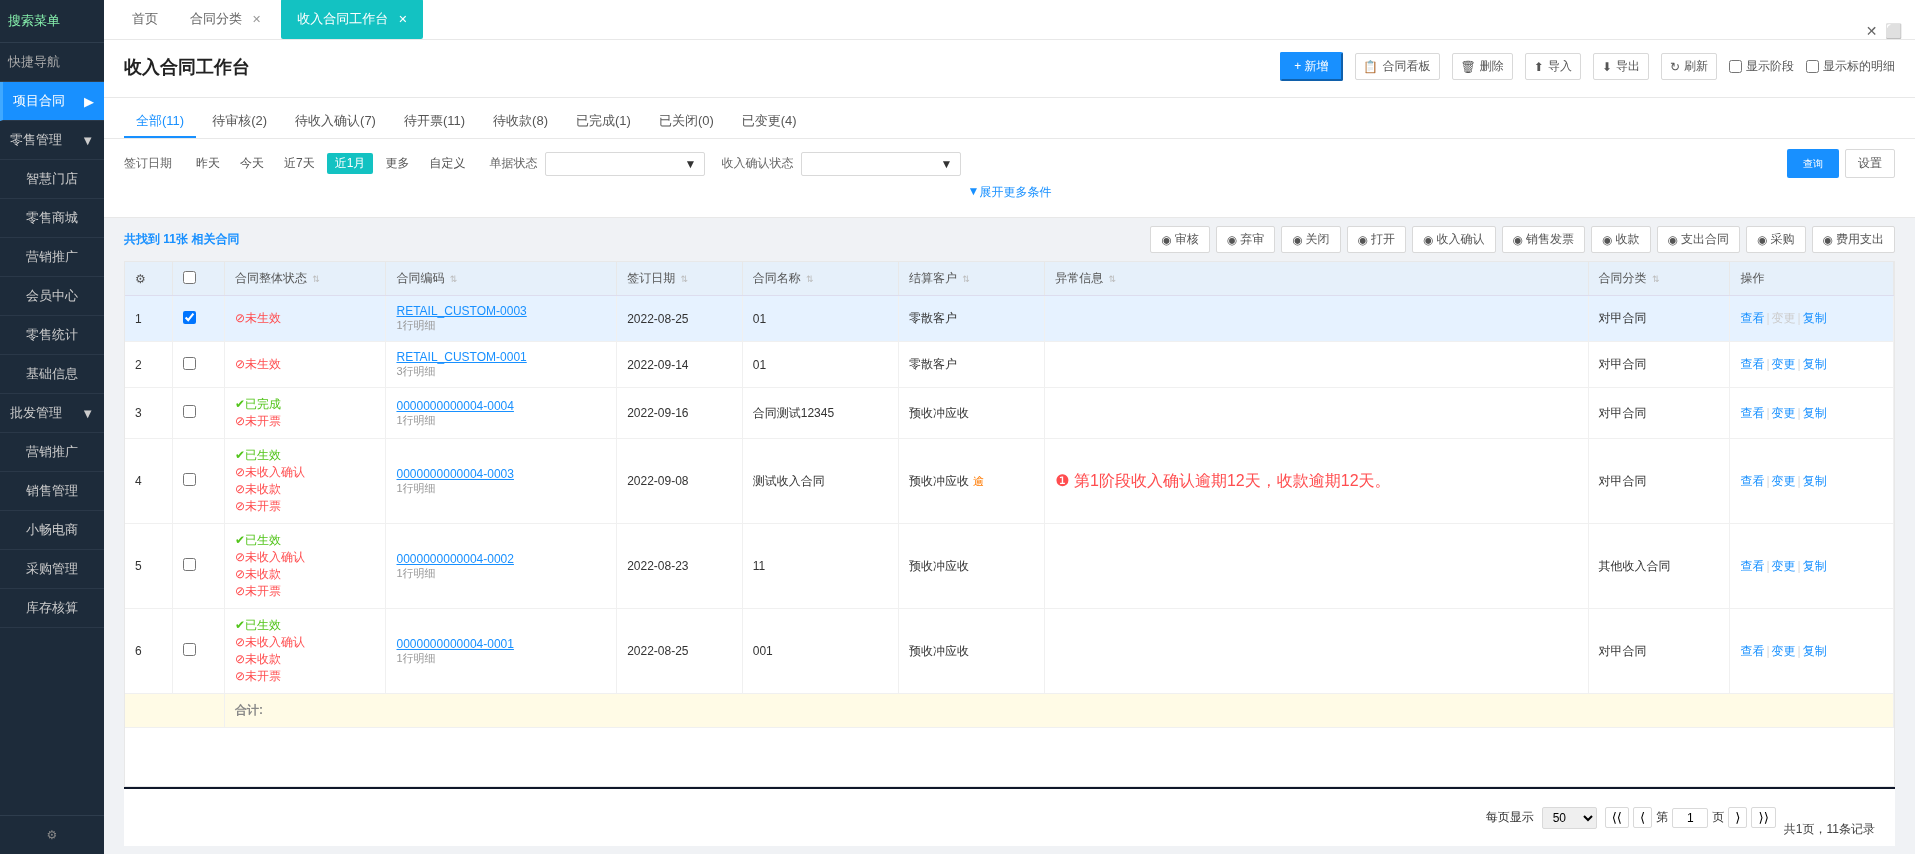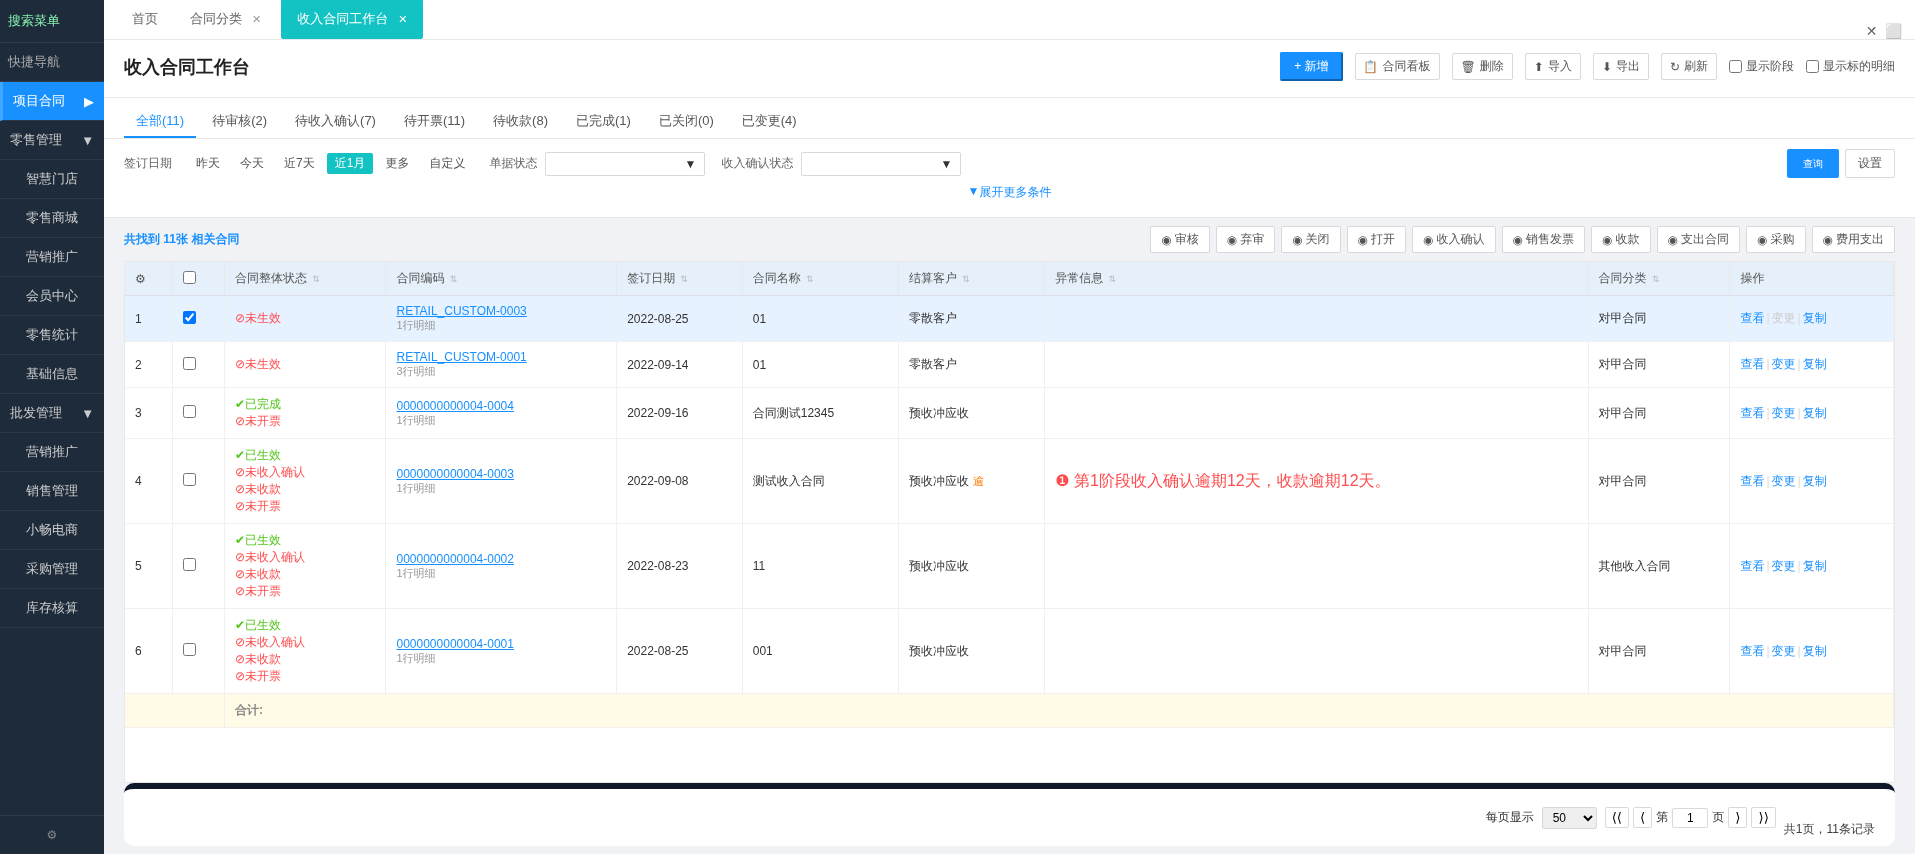--- a/index.html
+++ b/index.html
@@ -71,21 +71,21 @@
     td { padding: 8px 10px; border-bottom: 1px solid #f0f0f0; border-right: 1px solid #f0f0f0; vertical-align: middle; }
     tr.selected td { background: #e6f2ff; }
     .link-text { color: #1890ff; text-decoration: underline; cursor: pointer; }
     .sub-text { color: #999; font-size: 11px; }
     .op-link { color: #1890ff; cursor: pointer; }
     .op-sep { color: #d9d9d9; margin: 0 2px; }
     .error-msg { color: #ff4d4f; font-size: 16px; }
     .tfoot-row td { background: #fffbe6; font-weight: bold; color: #888; }
 
     
-    .pagination { display: flex; align-items: center; justify-content: flex-end; padding: 8px 20px; background: #fff; border-top: 6px solid #0f172a; gap: 8px; font-size: 12px; flex-shrink: 0; border-radius: 10px; }
+    .pagination { display: flex; align-items: center; justify-content: flex-end; padding: 8px 20px; background: #fff; border-top: 2px solid #0f172a; gap: 8px; font-size: 12px; flex-shrink: 0; }
     .page-size-select { border: 1px solid #d9d9d9; border-radius: 2px; padding: 2px 6px; font-size: 12px; cursor: pointer; }
     .page-nav { display: flex; align-items: center; gap: 4px; }
     .page-nav-btn { padding: 2px 6px; border: 1px solid #d9d9d9; background: #fff; border-radius: 2px; cursor: pointer; }
     .page-input { border: 1px solid #d9d9d9; border-radius: 2px; width: 36px; text-align: center; padding: 2px 4px; font-size: 12px; }
     .page-info { color: #404040; margin-top: 24px; }
 
     
     .sort-icon { font-size: 9px; color: #bbb; margin-left: 2px; }
   </style>
 </head>

